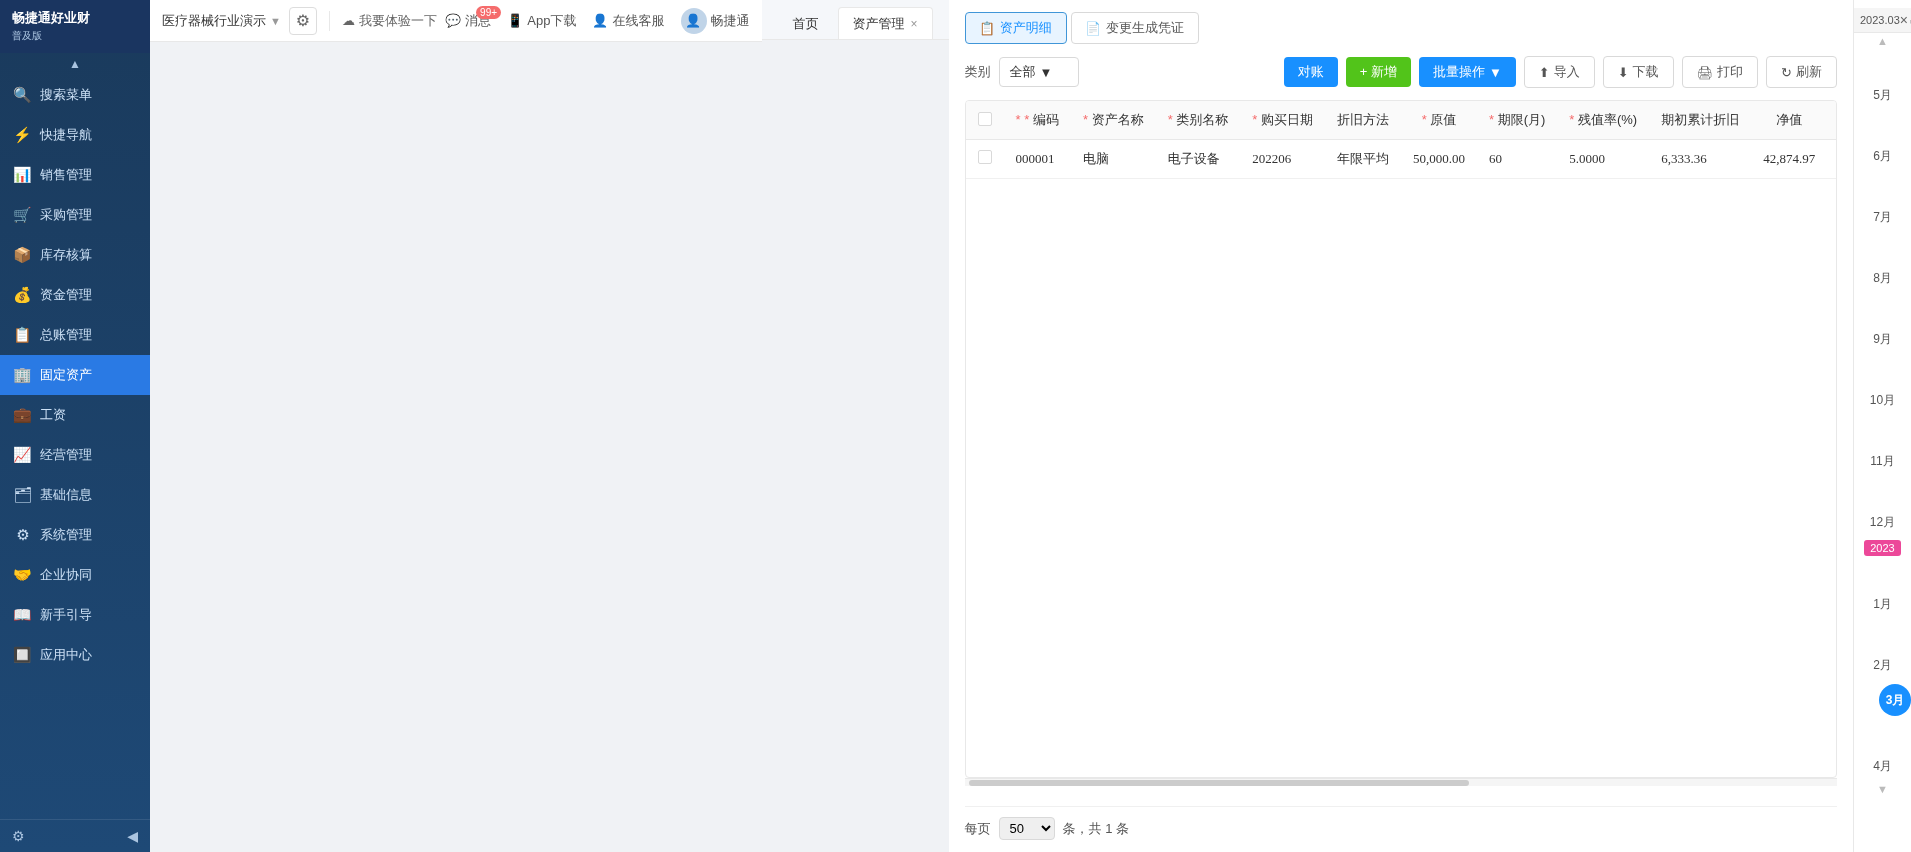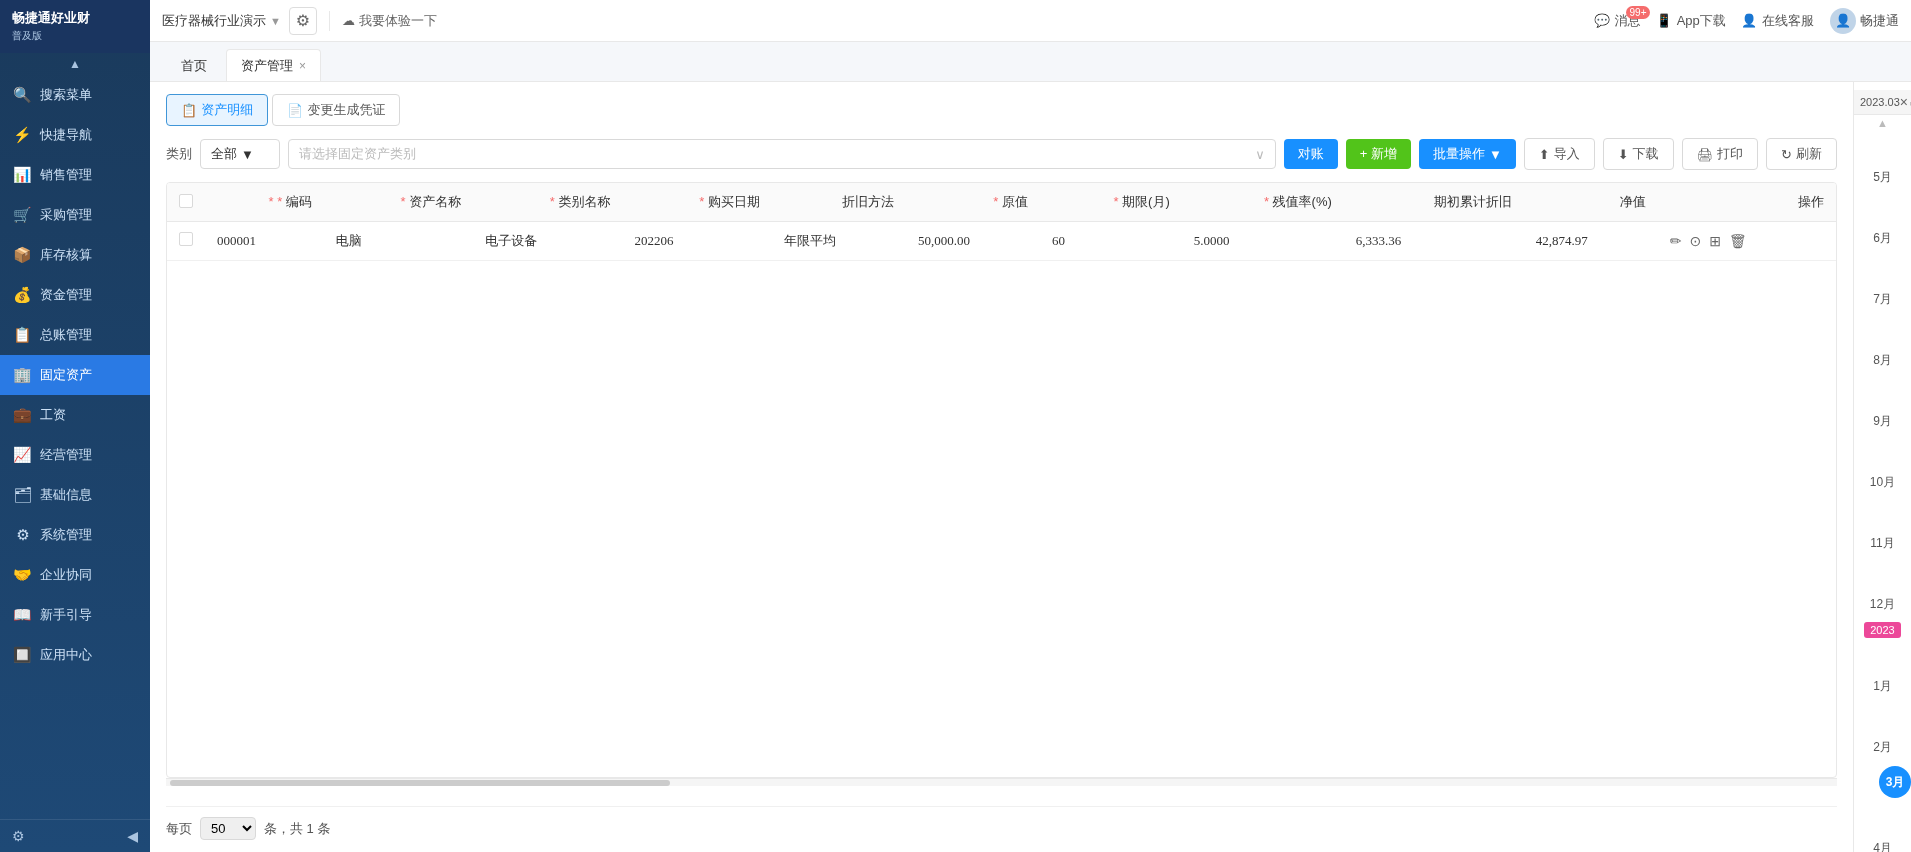--- a/index.html
+++ b/index.html
@@ -78,21 +78,21 @@
     .sidebar-footer-icon {
       color: #aac4e0;
       cursor: pointer;
       font-size: 14px;
     }
 
     
     .main {
       flex: 1;
       display: flex;
-      flex-direction: column;
+      flex-direction: row;
       min-width: 0;
     }
 
     
     .topbar {
       height: 42px;
       background: #fff;
       display: flex;
       align-items: center;
       padding: 0 12px;
@@ -349,21 +349,21 @@
     table {
       width: 100%;
       border-collapse: collapse;
       font-size: 13px;
     }
     thead tr {
       background: #fafafa;
     }
     thead th {
       padding: 10px 12px;
-      text-align: right;
+      text-align: center;
       border-bottom: 1px solid #e8e8e8;
       font-weight: 500;
       color: #333;
       white-space: nowrap;
     }
     thead th.required::before {
       content: '* ';
       color: #f56c6c;
     }
     tbody tr {
@@ -611,24 +611,20 @@
           <span>变更生成凭证</span>
         </div>
       </div>
 
       <div class="toolbar">
         <div class="toolbar-left">
           <span class="filter-label">类别</span>
           <div class="filter-select">
             <span>全部</span>
             <span>▼</span>
-          </div>
-          <div class="filter-select-placeholder">
-            <span>请选择固定资产类别</span>
-            <span>∨</span>
           </div>
         </div>
         <div class="toolbar-right">
           <button class="btn btn-primary">
             <span>对账</span>
           </button>
           <button class="btn btn-success">
             <span>+ 新增</span>
           </button>
           <button class="btn btn-batch">

